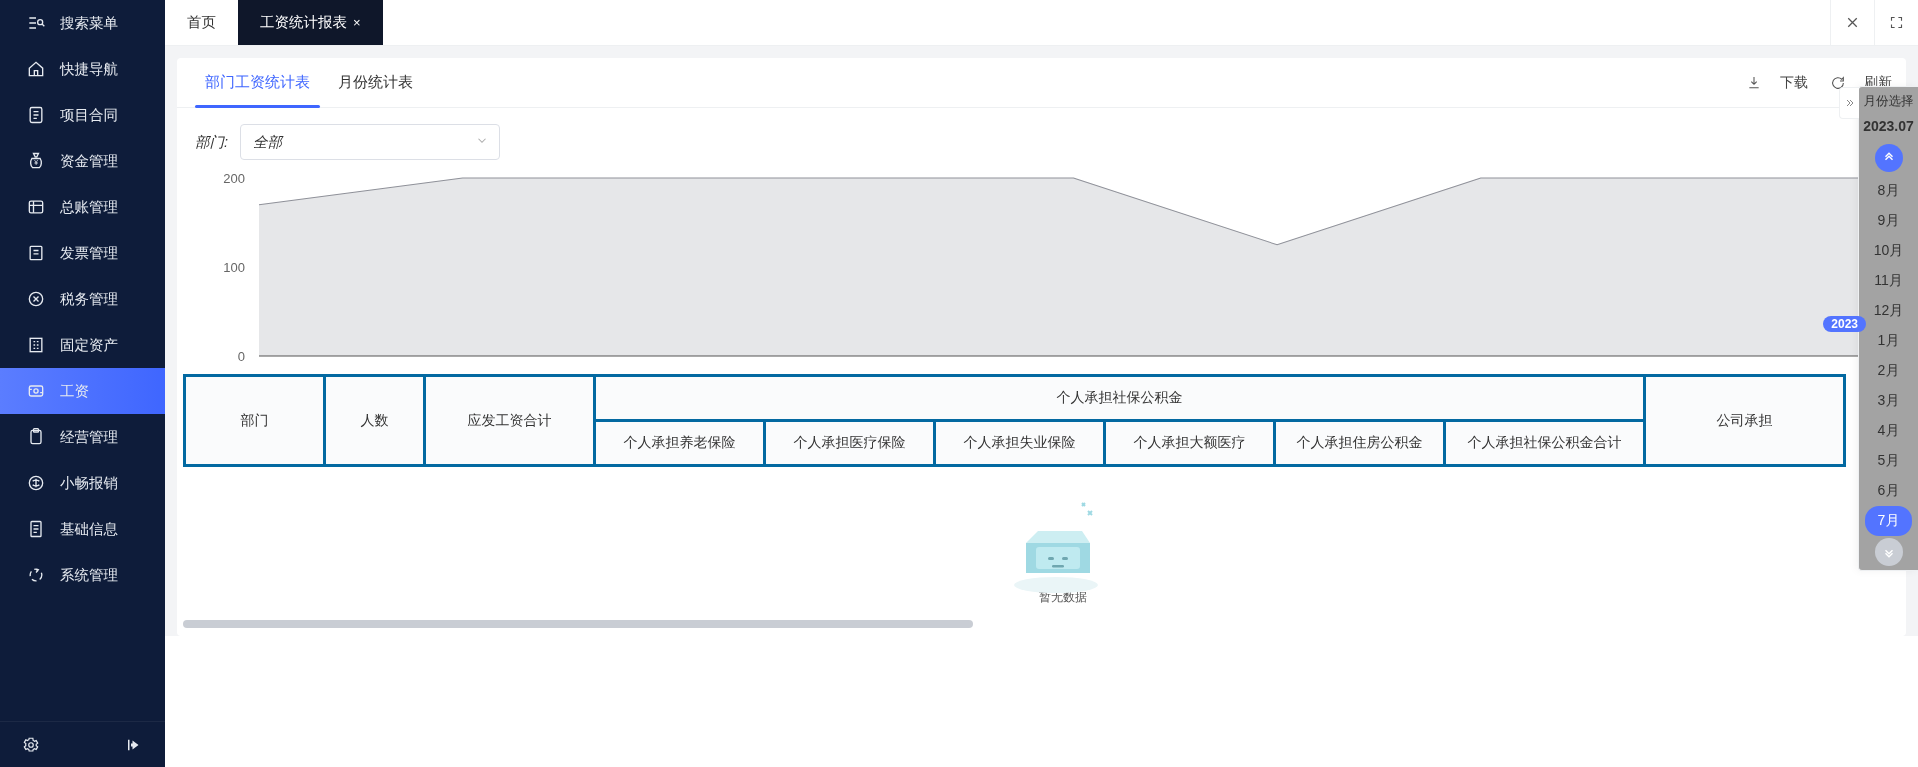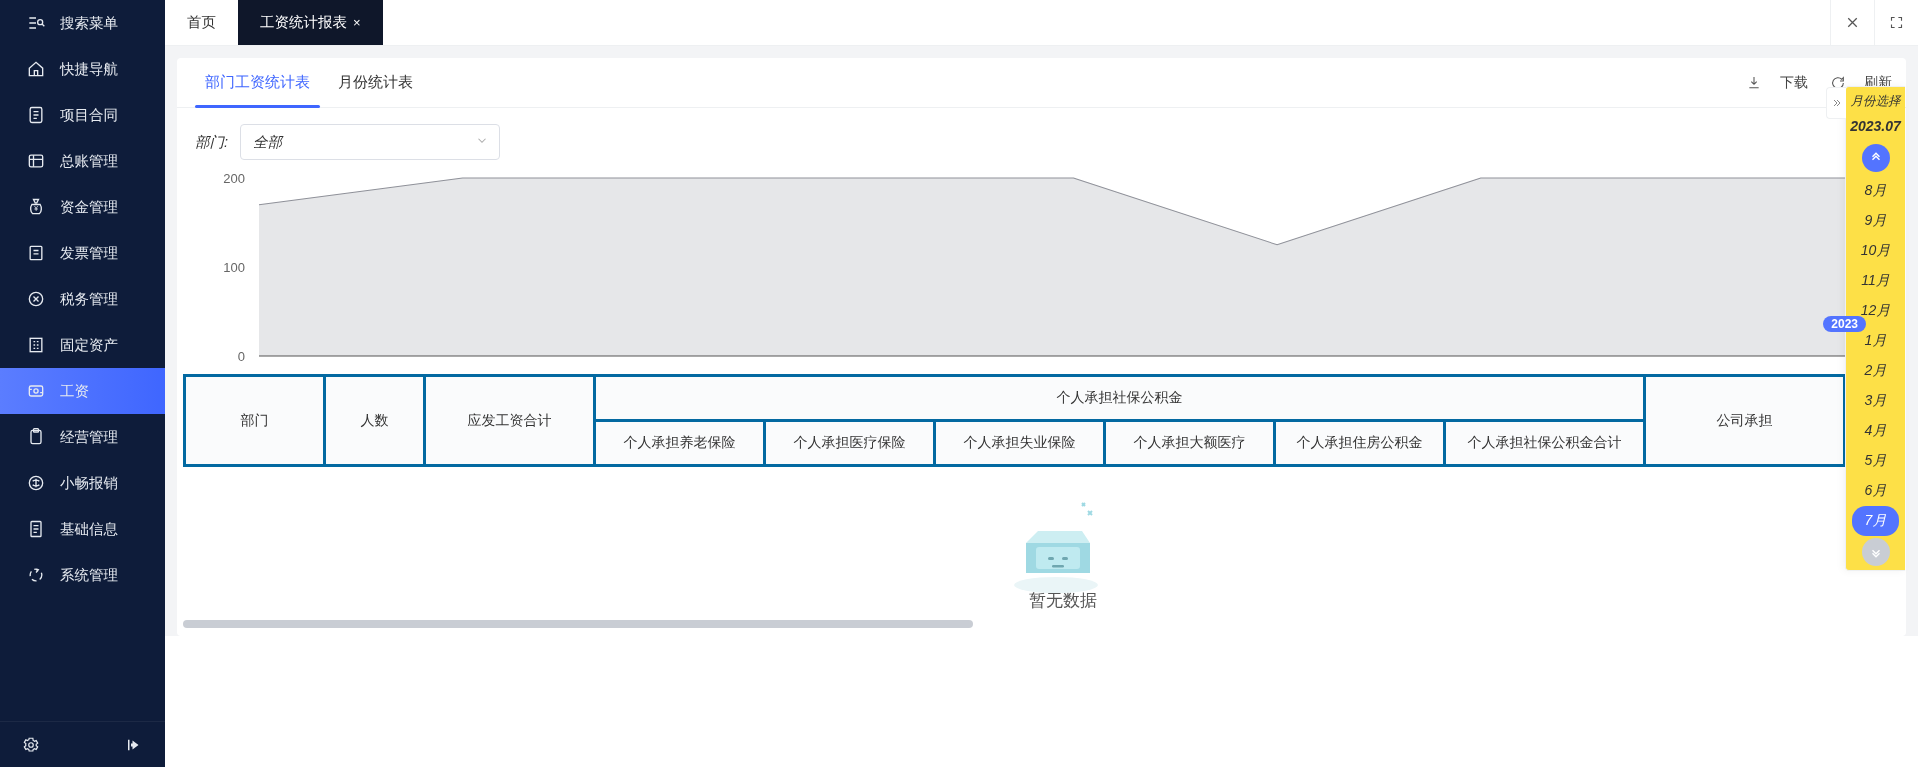--- a/index.html
+++ b/index.html
@@ -38,23 +38,23 @@
   .chart{height:190px;position:relative;padding-left:64px;}
   .chart .ytick{position:absolute;left:0;width:50px;text-align:right;font-size:13px;color:#666;transform:translateY(-50%);}
   .chart svg{width:100%;height:100%;display:block;}
   
   .table-wrap{margin:0 6px 0 6px;overflow-x:auto;}
   .grid{border-collapse:collapse;table-layout:fixed;width:1560px;}
   .grid th{border:3px solid #0369a1;background:#fafbfc;padding:12px 8px;font-size:14px;font-weight:400;color:#333;text-align:center;}
   
   .empty{display:flex;flex-direction:column;align-items:center;padding:30px 0 10px;}
   .empty .box{width:92px;height:78px;position:relative;margin-bottom:14px;}
-  .empty .txt{font-size:17px;color:#555;margin-left:43px;}
-  
-  .month-panel{position:absolute;right:13px;top:86px;width:60px;background:#fde047;border:1px solid #eef0f2;border-right:none;border-radius:4px 0 0 4px;box-shadow:-2px 0 8px rgba(0,0,0,.05);z-index:10;font-style:italic;}
+  .empty .txt{font-size:12px;color:#555;margin-left:43px;}
+  
+  .month-panel{position:absolute;right:0;top:86px;width:60px;background:#a3a3a3;border:1px solid #eef0f2;border-right:none;border-radius:4px 0 0 4px;box-shadow:-2px 0 8px rgba(0,0,0,.05);z-index:10;}
   .mp-chevron{position:absolute;left:-20px;top:0;width:20px;height:32px;background:#fff;border:1px solid #eef0f2;border-right:none;border-radius:4px 0 0 4px;display:flex;align-items:center;justify-content:center;cursor:pointer;color:#888;}
   .mp-head{font-size:12.5px;text-align:center;padding:6px 0 2px;color:#333;}
   .mp-head.big{font-weight:700;font-size:14px;padding-bottom:8px;}
   .mp-ctrl{width:28px;height:28px;border-radius:50%;background:#5374ff;display:flex;align-items:center;justify-content:center;margin:2px auto 4px;cursor:pointer;}
   .mp-ctrl.gray{background:#c9cdd4;}
   .mp-item{height:30px;display:flex;align-items:center;justify-content:center;font-size:14px;color:#333;cursor:pointer;position:relative;}
   .mp-item.sel{background:#5374ff;color:#fff;border-radius:14px;margin:0 6px;}
   .year-badge{position:absolute;right:52px;top:316px;background:#5374ff;color:#fff;font-size:12px;font-weight:700;border-radius:12px;padding:1px 8px;z-index:11;}
   
   .hscroll{height:10px;margin:4px 6px 6px 6px;background:transparent;position:relative;}
@@ -90,34 +90,34 @@
           <svg viewBox="0 0 24 24" width="20" height="20" fill="none" stroke="#e6eaf0" stroke-width="1.6">
             <rect x="5" y="3" width="14" height="18" rx="2"></rect>
             <path d="M9 8h6M9 12h6M9 16h4"></path>
           </svg>
         </span>
         <span>项目合同</span>
       </div>
       <div class="side-item">
         <span class="ic">
           <svg viewBox="0 0 24 24" width="20" height="20" fill="none" stroke="#e6eaf0" stroke-width="1.6">
+            <path d="M9 3h6l-2 4h-2zM7 9h10c2 3 2 9-1 11H8C5 18 5 12 7 9z"></path>
+            <text x="12" y="17" font-size="8" fill="#e6eaf0" text-anchor="middle" stroke="none">¥</text>
+          </svg>
+        </span>
+        <span>资金管理</span>
+      </div>
+      <div class="side-item">
+        <span class="ic">
+          <svg viewBox="0 0 24 24" width="20" height="20" fill="none" stroke="#e6eaf0" stroke-width="1.6">
             <rect x="4" y="5" width="16" height="14" rx="2"></rect>
             <path d="M4 10h16M9 5v14"></path>
           </svg>
         </span>
         <span>总账管理</span>
-      </div>
-      <div class="side-item">
-        <span class="ic">
-          <svg viewBox="0 0 24 24" width="20" height="20" fill="none" stroke="#e6eaf0" stroke-width="1.6">
-            <path d="M9 3h6l-2 4h-2zM7 9h10c2 3 2 9-1 11H8C5 18 5 12 7 9z"></path>
-            <text x="12" y="17" font-size="8" fill="#e6eaf0" text-anchor="middle" stroke="none">¥</text>
-          </svg>
-        </span>
-        <span>资金管理</span>
       </div>
       <div class="side-item">
         <span class="ic">
           <svg viewBox="0 0 24 24" width="20" height="20" fill="none" stroke="#e6eaf0" stroke-width="1.6">
             <rect x="5" y="4" width="14" height="16" rx="1"></rect>
             <path d="M9 9h6M9 13h6"></path>
           </svg>
         </span>
         <span>发票管理</span>
       </div>

